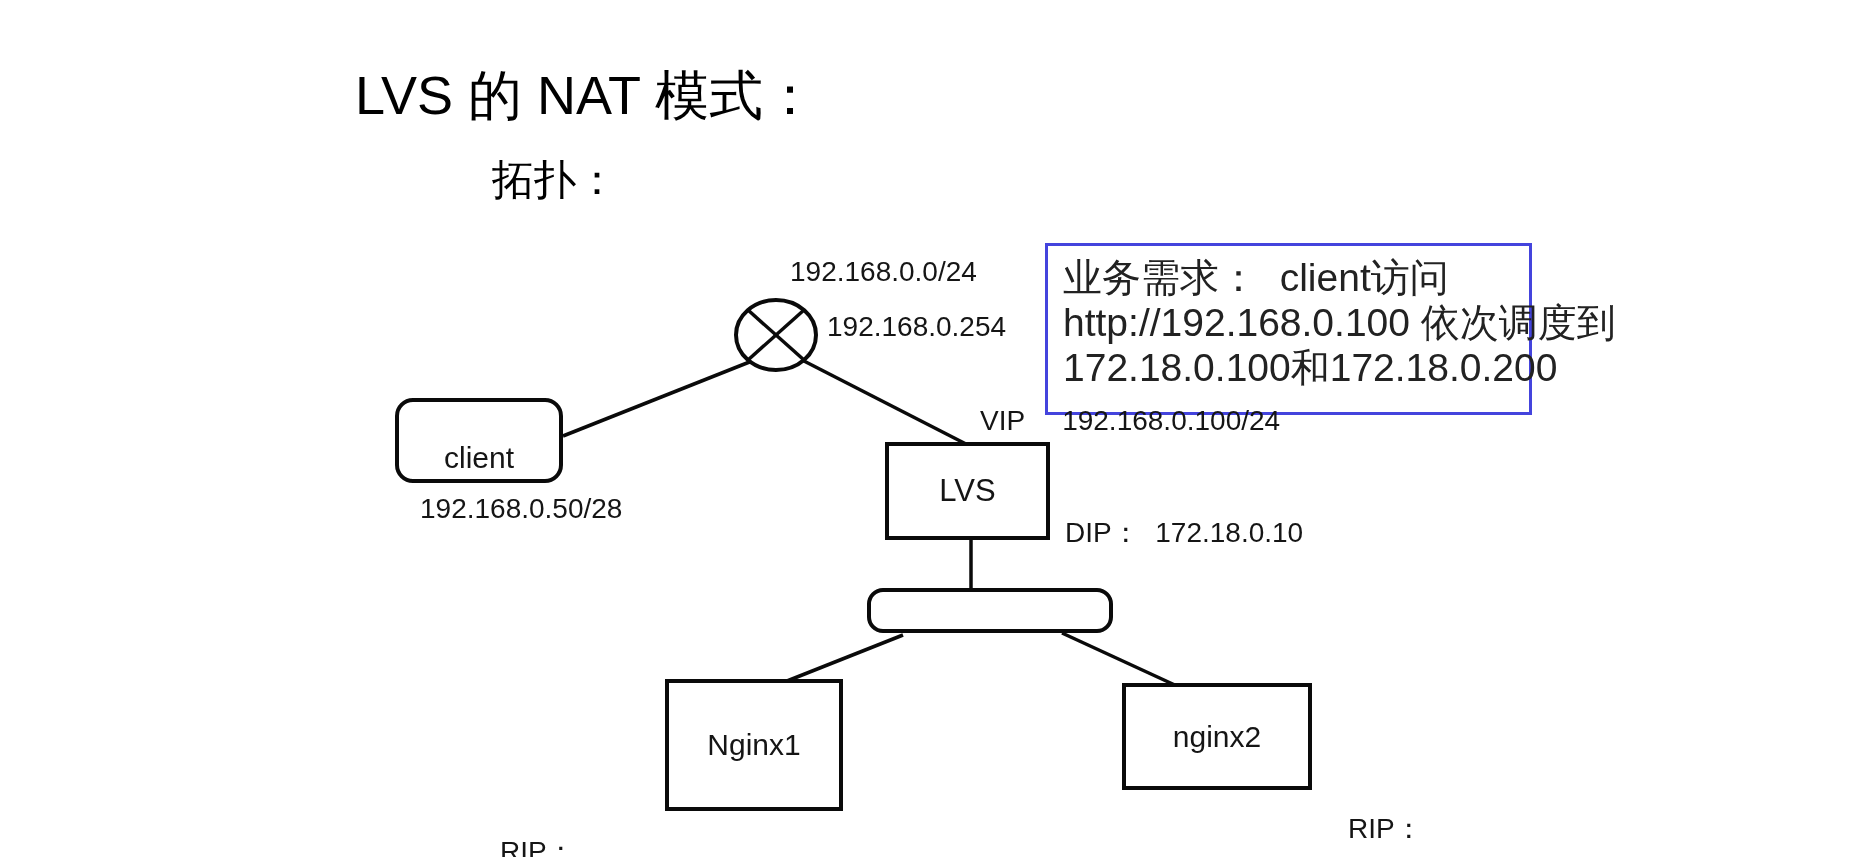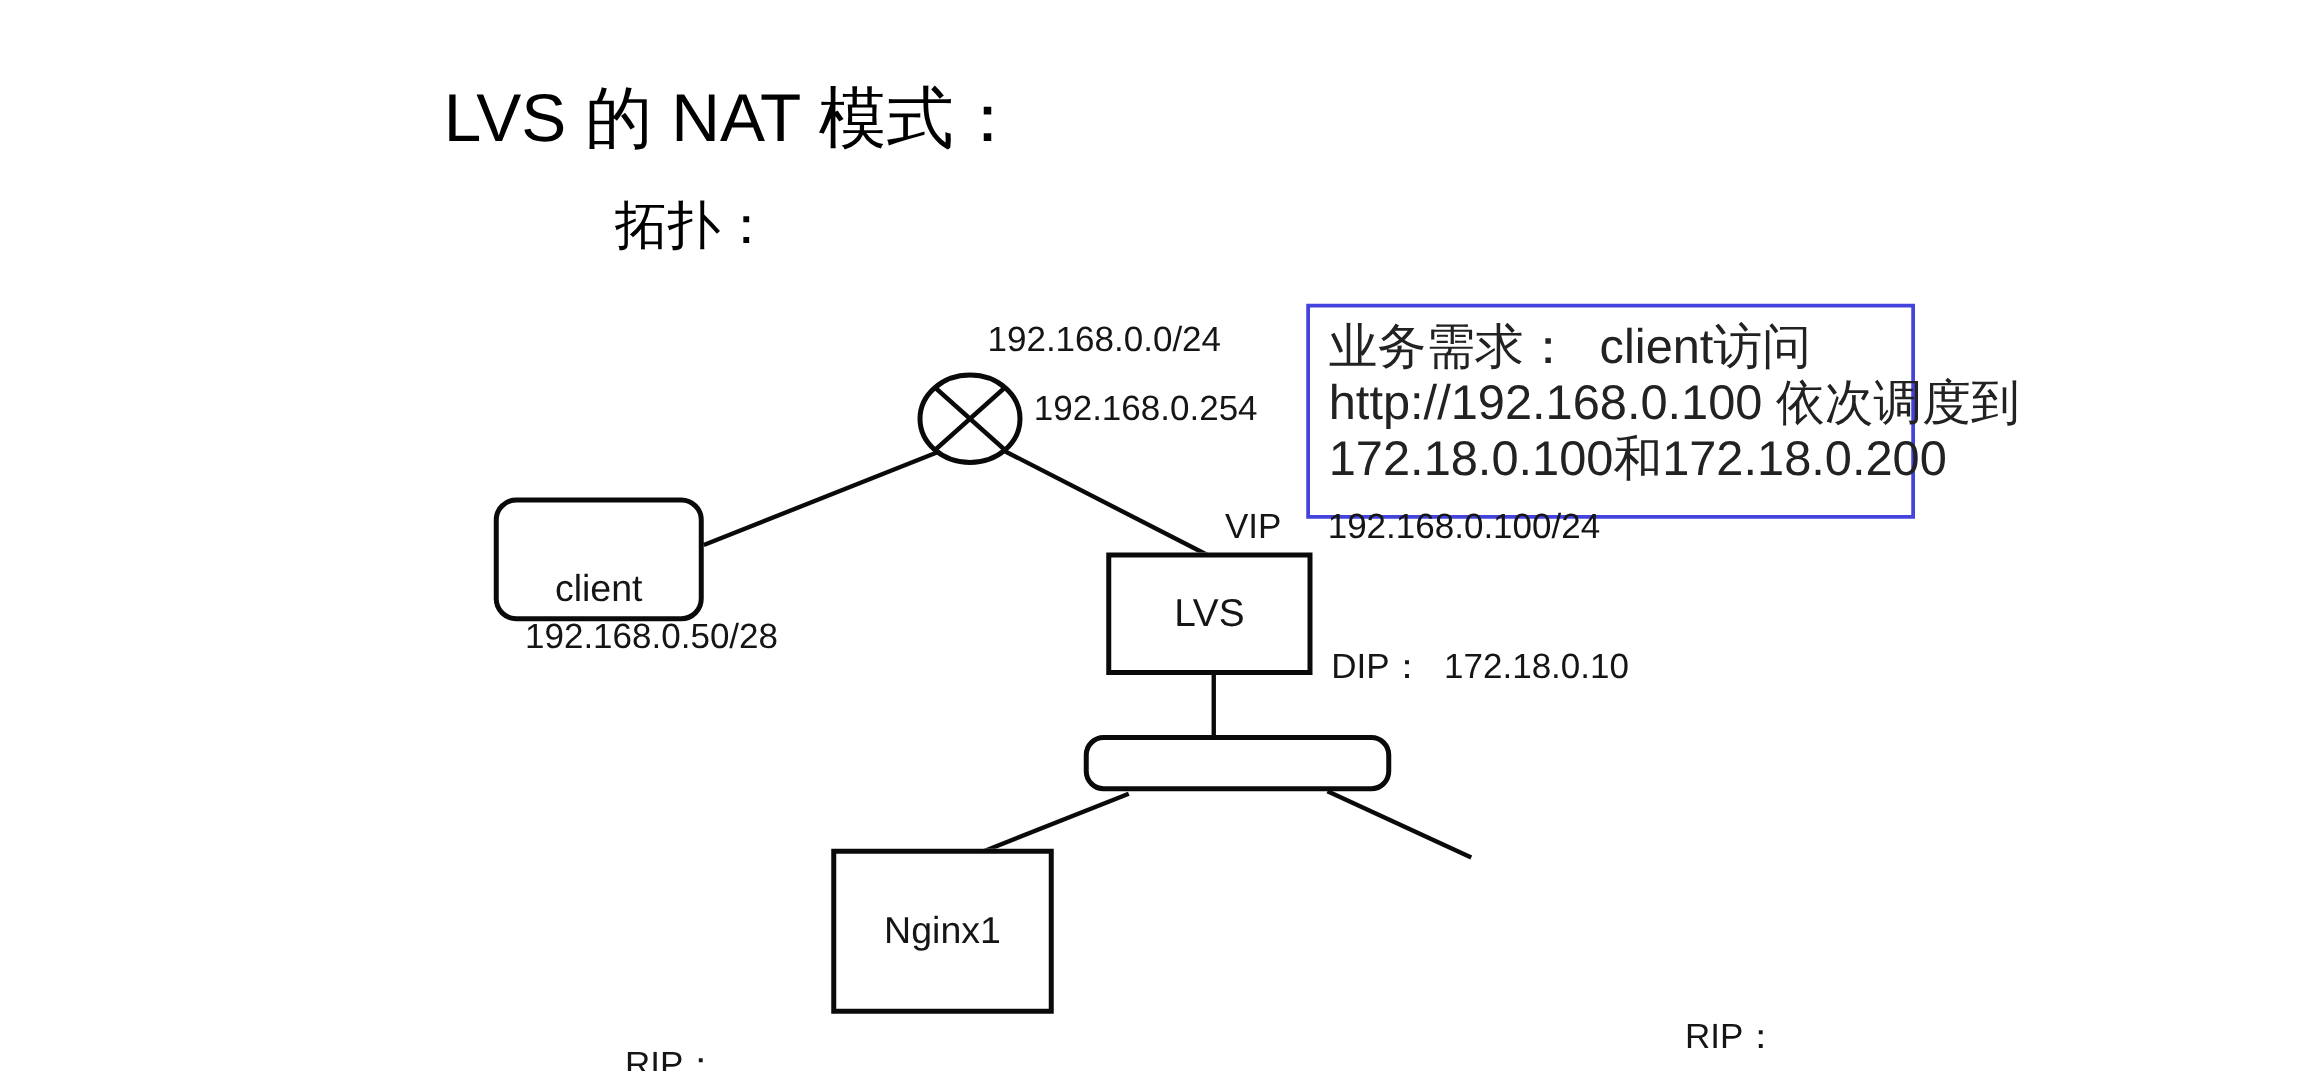--- a/index.html
+++ b/index.html
@@ -36,21 +36,21 @@
 
   .node{
     position:absolute;
     box-sizing:border-box;
     background:#ffffff;
     border:4px solid #0a0a0a;
     display:flex;align-items:center;justify-content:center;
     font-size:30px;color:#151515;
   }
   .client-box{
-    left:395px;top:398px;width:168px;height:99px;
+    left:395px;top:398px;width:168px;height:85px;
     border-radius:18px;
     align-items:flex-end;
     padding-bottom:4px;
   }
   .lvs-box{left:885px;top:442px;width:165px;height:98px;font-size:31px;}
   .switch-bar{
     position:absolute;box-sizing:border-box;
     left:867px;top:588px;width:246px;height:45px;
     background:#ffffff;border:4px solid #0a0a0a;border-radius:16px;
   }
@@ -115,20 +115,23 @@
   <div class="node lvs-box">
     <span>LVS</span>
   </div>
   <div class="abs lbl dip-label">DIP：  172.18.0.10</div>
 
   <div class="switch-bar"></div>
 
   <div class="node nginx1-box">
     <span>Nginx1</span>
   </div>
+  <div class="node nginx2-box">
+    <span>nginx2</span>
+  </div>
 
   <div class="abs lbl rip-block rip-left">
     <div>RIP：</div>
     
   </div>
   <div class="abs lbl rip-block rip-right">
     <div>RIP：</div>
     
   </div>
 

